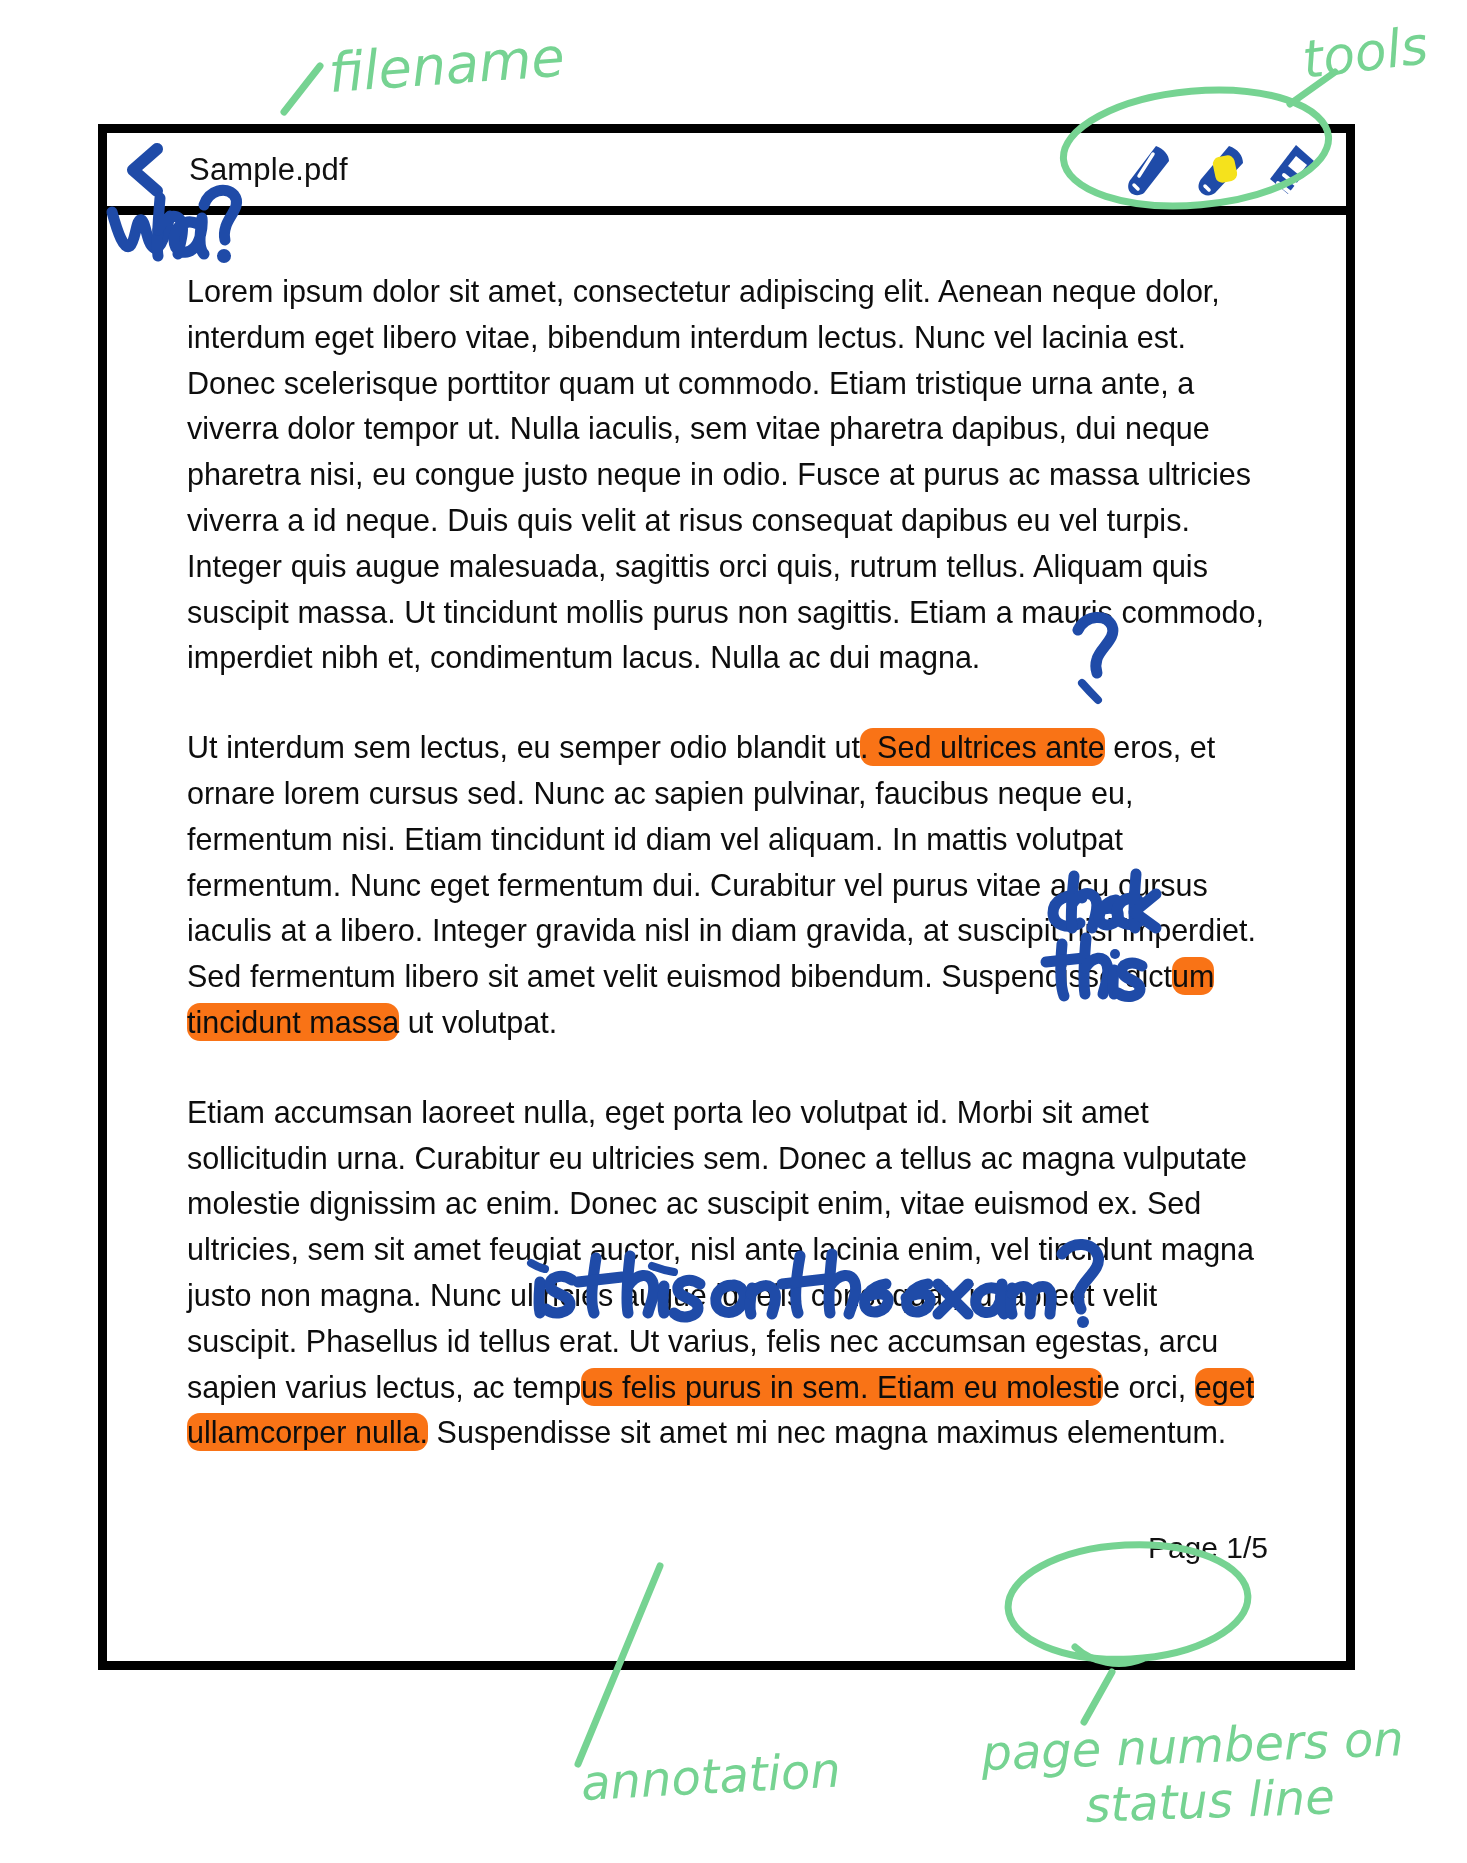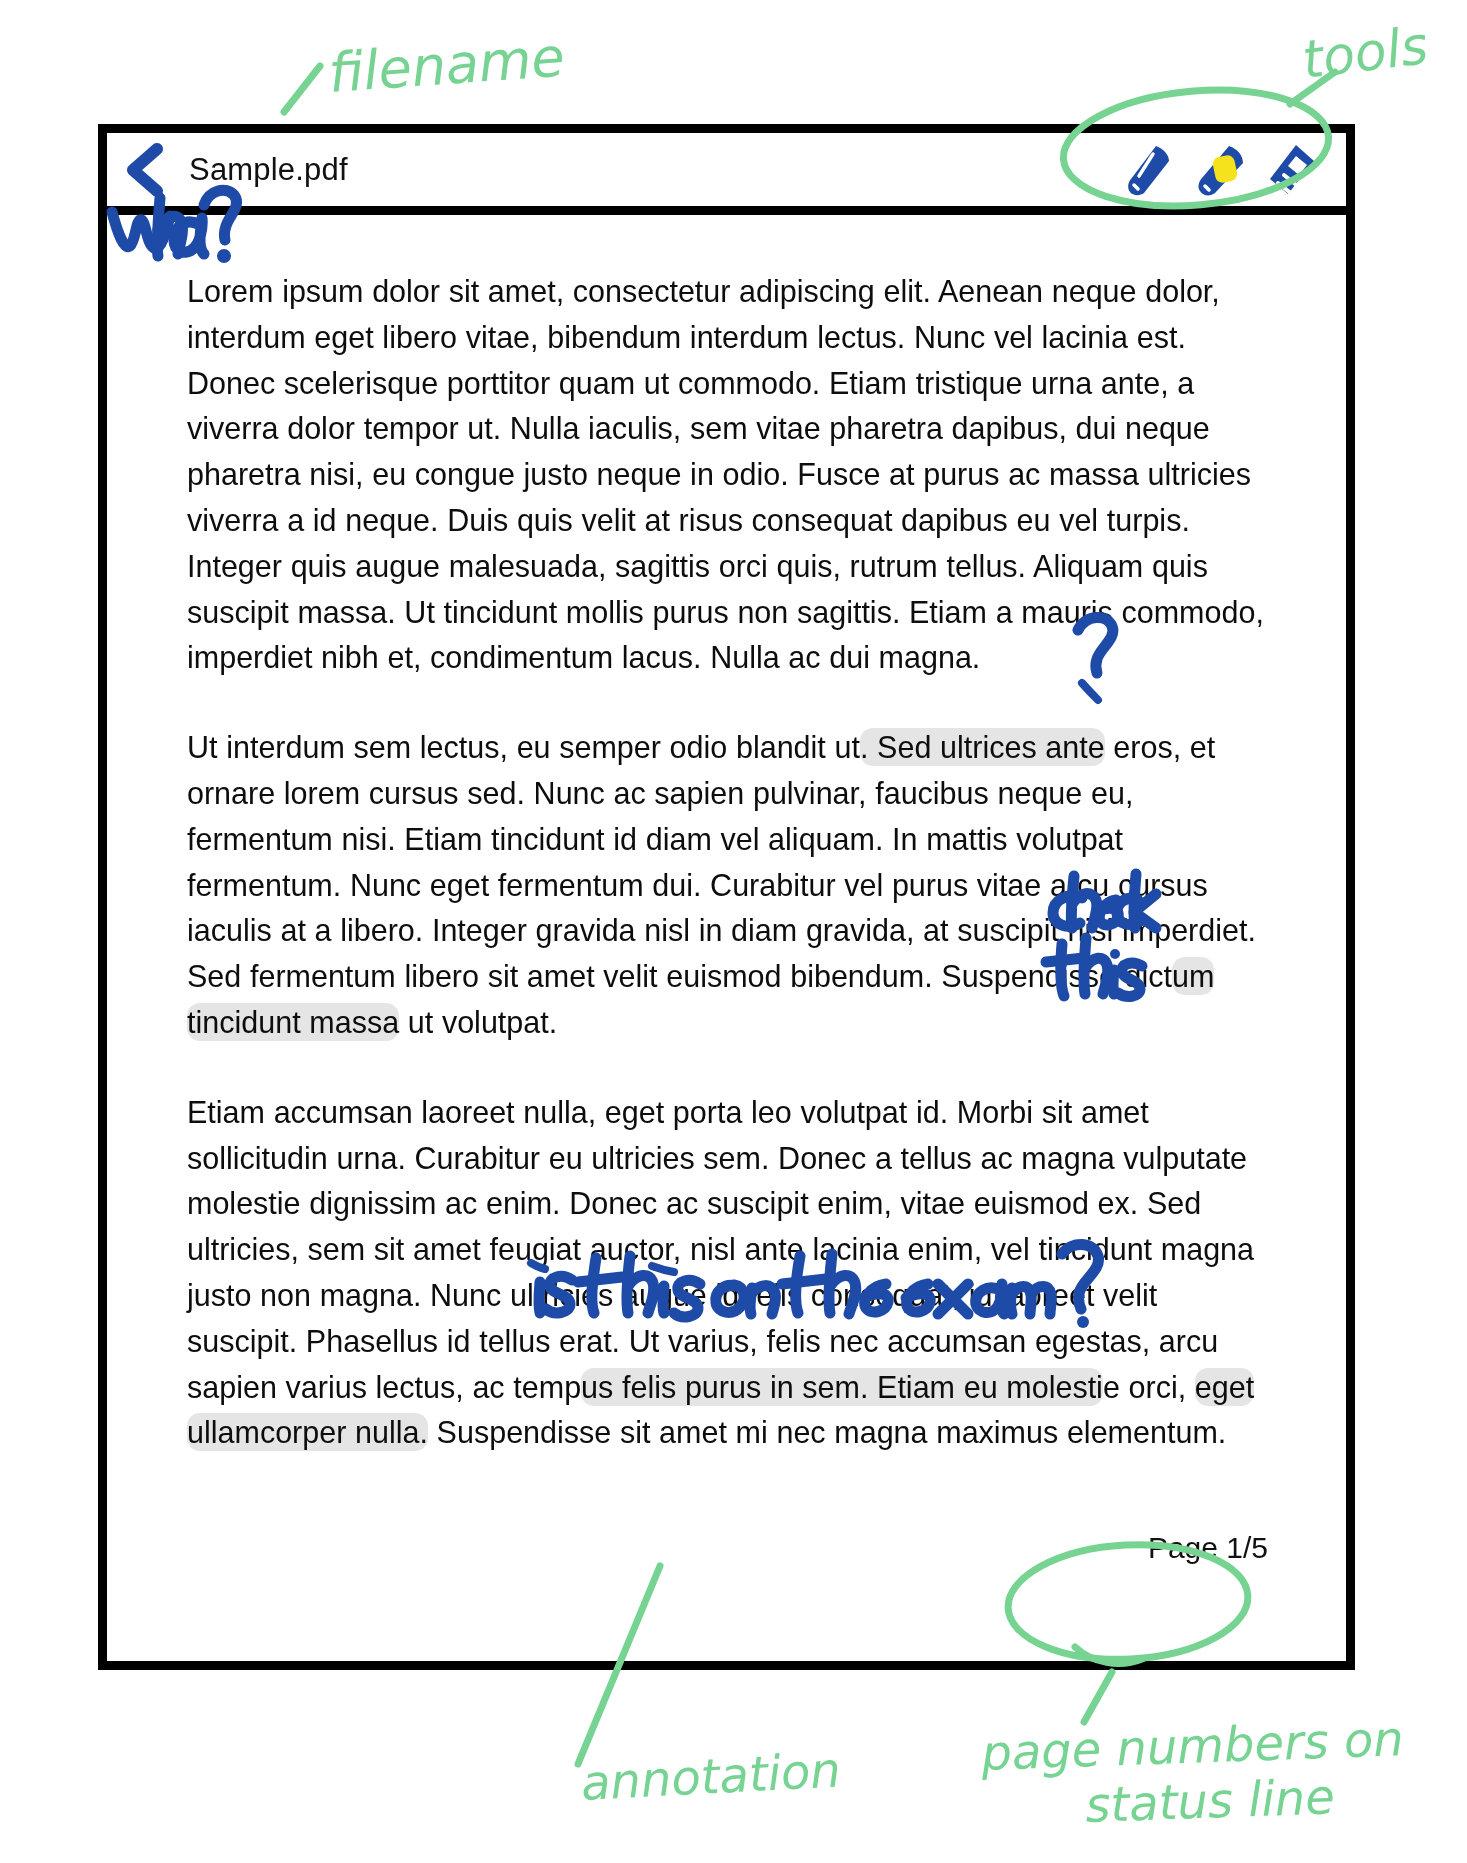--- a/index.html
+++ b/index.html
@@ -89,21 +89,21 @@
   }
   .para {
     font-size: 30.5px;
     line-height: 45.8px;
     color: #0d0d0d;
     margin: 0 0 44px 0;
     text-align: left;
     word-spacing: 0.2px;
   }
   .hl {
-    background: #e5e5e5;
+    background: #f97316;
     border-radius: 13px;
     padding: 2px 0;
     box-decoration-break: clone;
     -webkit-box-decoration-break: clone;
   }
 
   
   #page-status {
     position: absolute;
     right: 78px;

